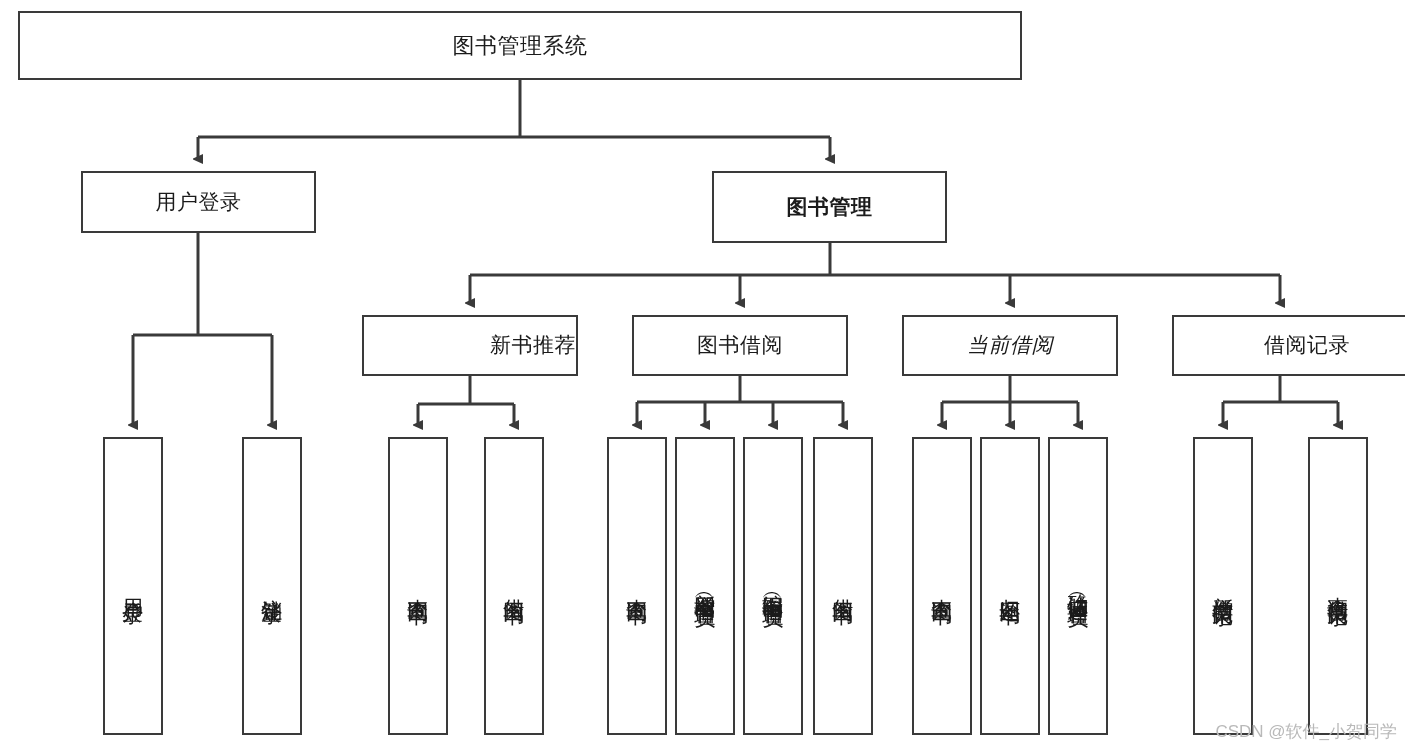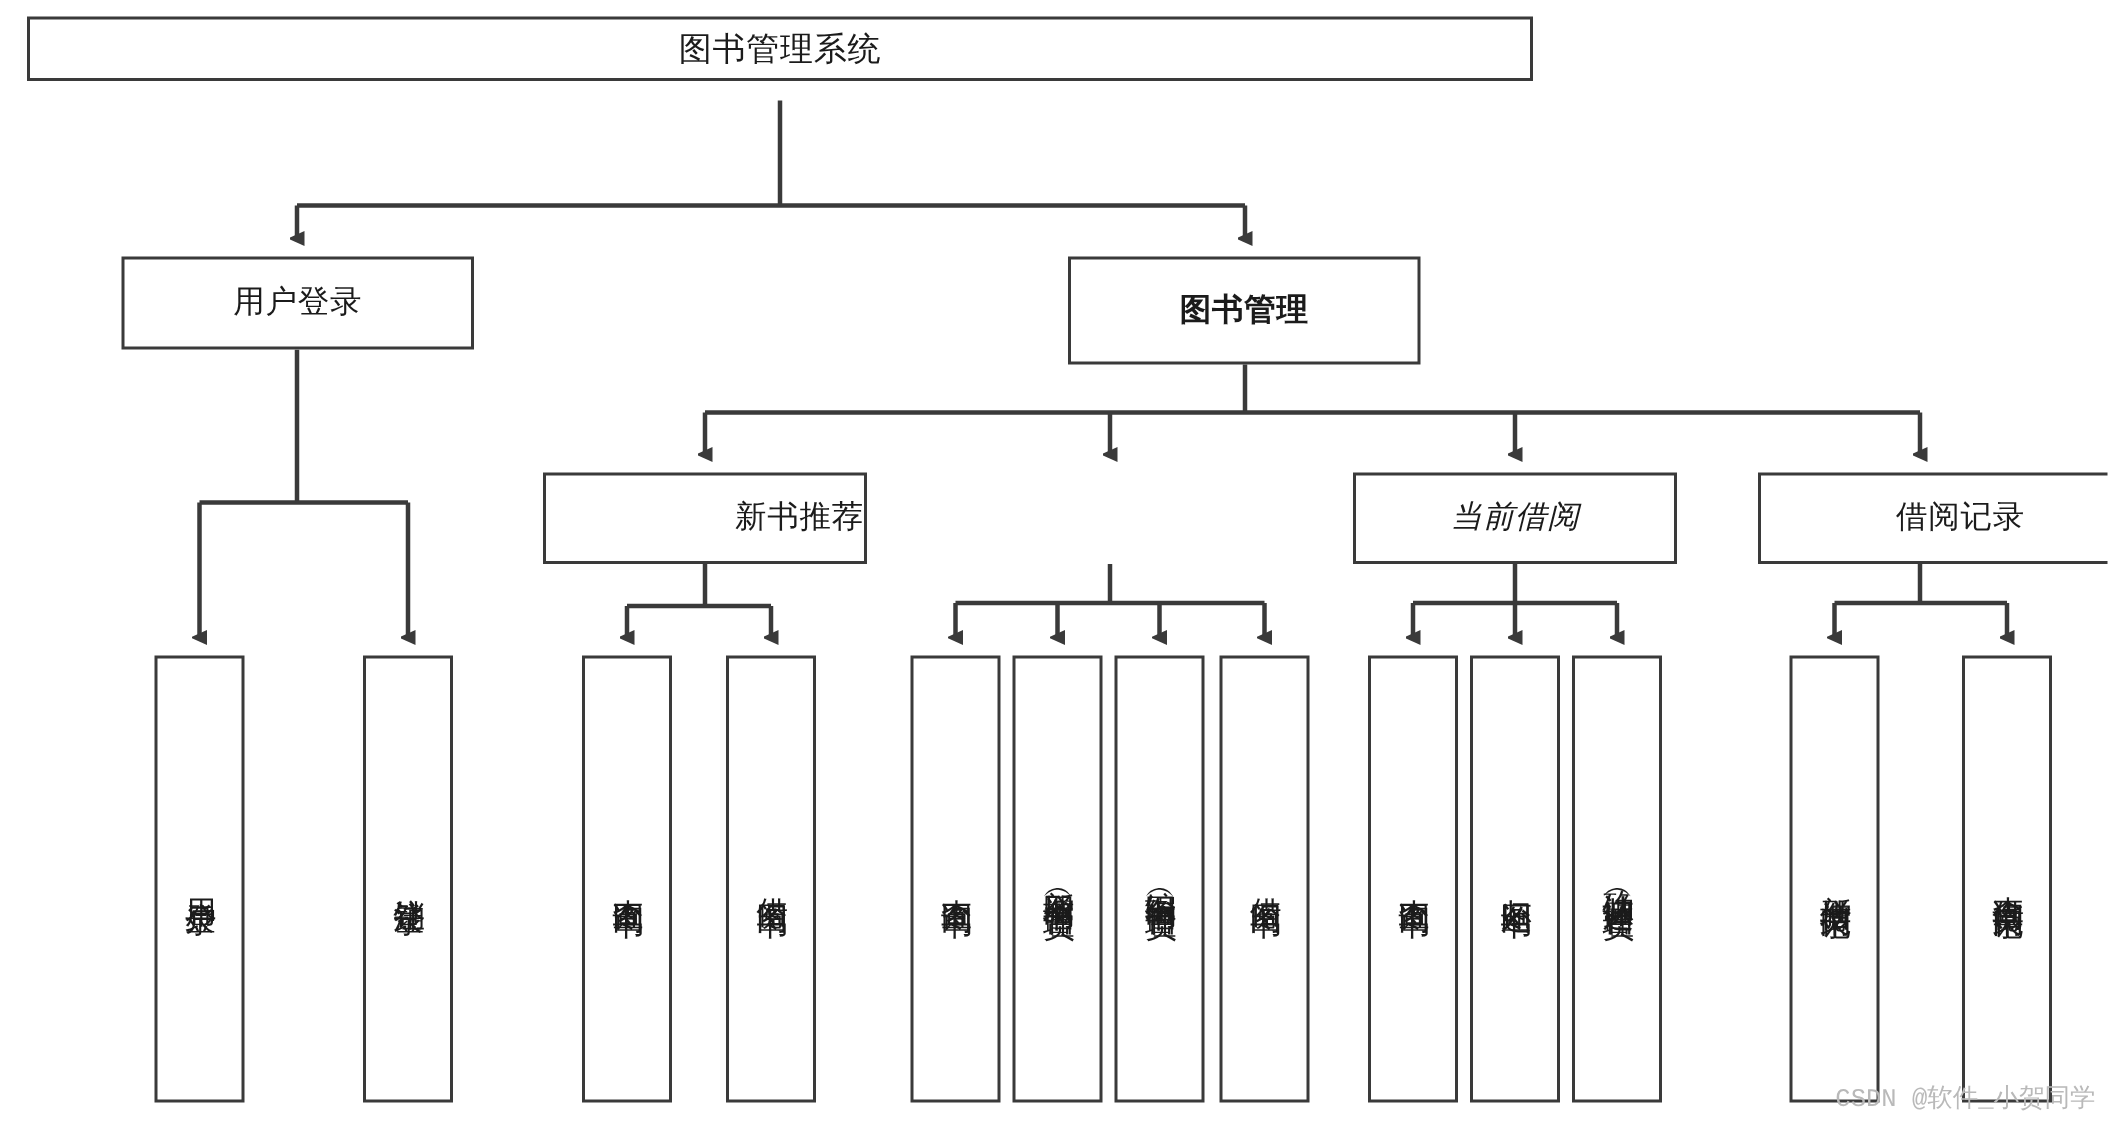--- a/index.html
+++ b/index.html
@@ -60,21 +60,21 @@
   .node.level1 .label { font-size: 21px; }
   .node.level2 .label { font-size: 21px; }
 
   .watermark {
     position: absolute;
     right: 8px;
     bottom: 4px;
     font-size: 17px;
     color: #b9b9b9;
     white-space: nowrap;
-    font-family: Liberation Mono, monospace;
+    font-family: Liberation Sans, sans-serif;
   }
 </style>
 </head>
 <body>
 
 <div id="diagram-root">
 
   <svg class="connectors" viewBox="0 0 1405 747">
     <defs>
       <marker id="arrowhead" markerWidth="10" markerHeight="10" refX="5" refY="5" orient="auto" markerUnits="userSpaceOnUse">
@@ -118,34 +118,37 @@
       <path d="M 1010 402 L 1010 425" marker-end="url(#arrowhead)"></path>
       <path d="M 1078 402 L 1078 425" marker-end="url(#arrowhead)"></path>
 
       <path d="M 1280 376 L 1280 402"></path>
       <path d="M 1223 402 L 1338 402"></path>
       <path d="M 1223 402 L 1223 425" marker-end="url(#arrowhead)"></path>
       <path d="M 1338 402 L 1338 425" marker-end="url(#arrowhead)"></path>
     </g>
   </svg>
 
-  <div class="node level0" style="left:18px; top:11px; width:1004px; height:43px;">
+  <div class="node level0" style="left:18px; top:11px; width:1004px; height:69px;">
     <span class="label">图书管理系统</span>
   </div>
 
   <div class="node level1" style="left:81px; top:171px; width:235px; height:62px;">
     <span class="label">用户登录</span>
   </div>
   <div class="node level1" style="left:712px; top:171px; width:235px; height:72px;font-weight:bold;">
     <span class="label">图书管理</span>
   </div>
 
   <div class="node level2" style="left:362px; top:315px; width:216px; height:61px;justify-content:flex-end;">
     <span class="label">新书推荐</span>
   </div>
+  <div class="node level2" style="left:632px; top:315px; width:216px; height:61px;">
+    <span class="label">图书借阅</span>
+  </div>
   <div class="node level2" style="left:902px; top:315px; width:216px; height:61px;font-style:italic;">
     <span class="label">当前借阅</span>
   </div>
   <div class="node level2" style="left:1172px; top:315px; width:246px; height:61px;padding-left:24px;">
     <span class="label">借阅记录</span>
   </div>
 
   <div class="node vertical" style="left:103px; top:437px; width:60px; height:298px;">
     <span class="label">用户登录</span>
   </div>

